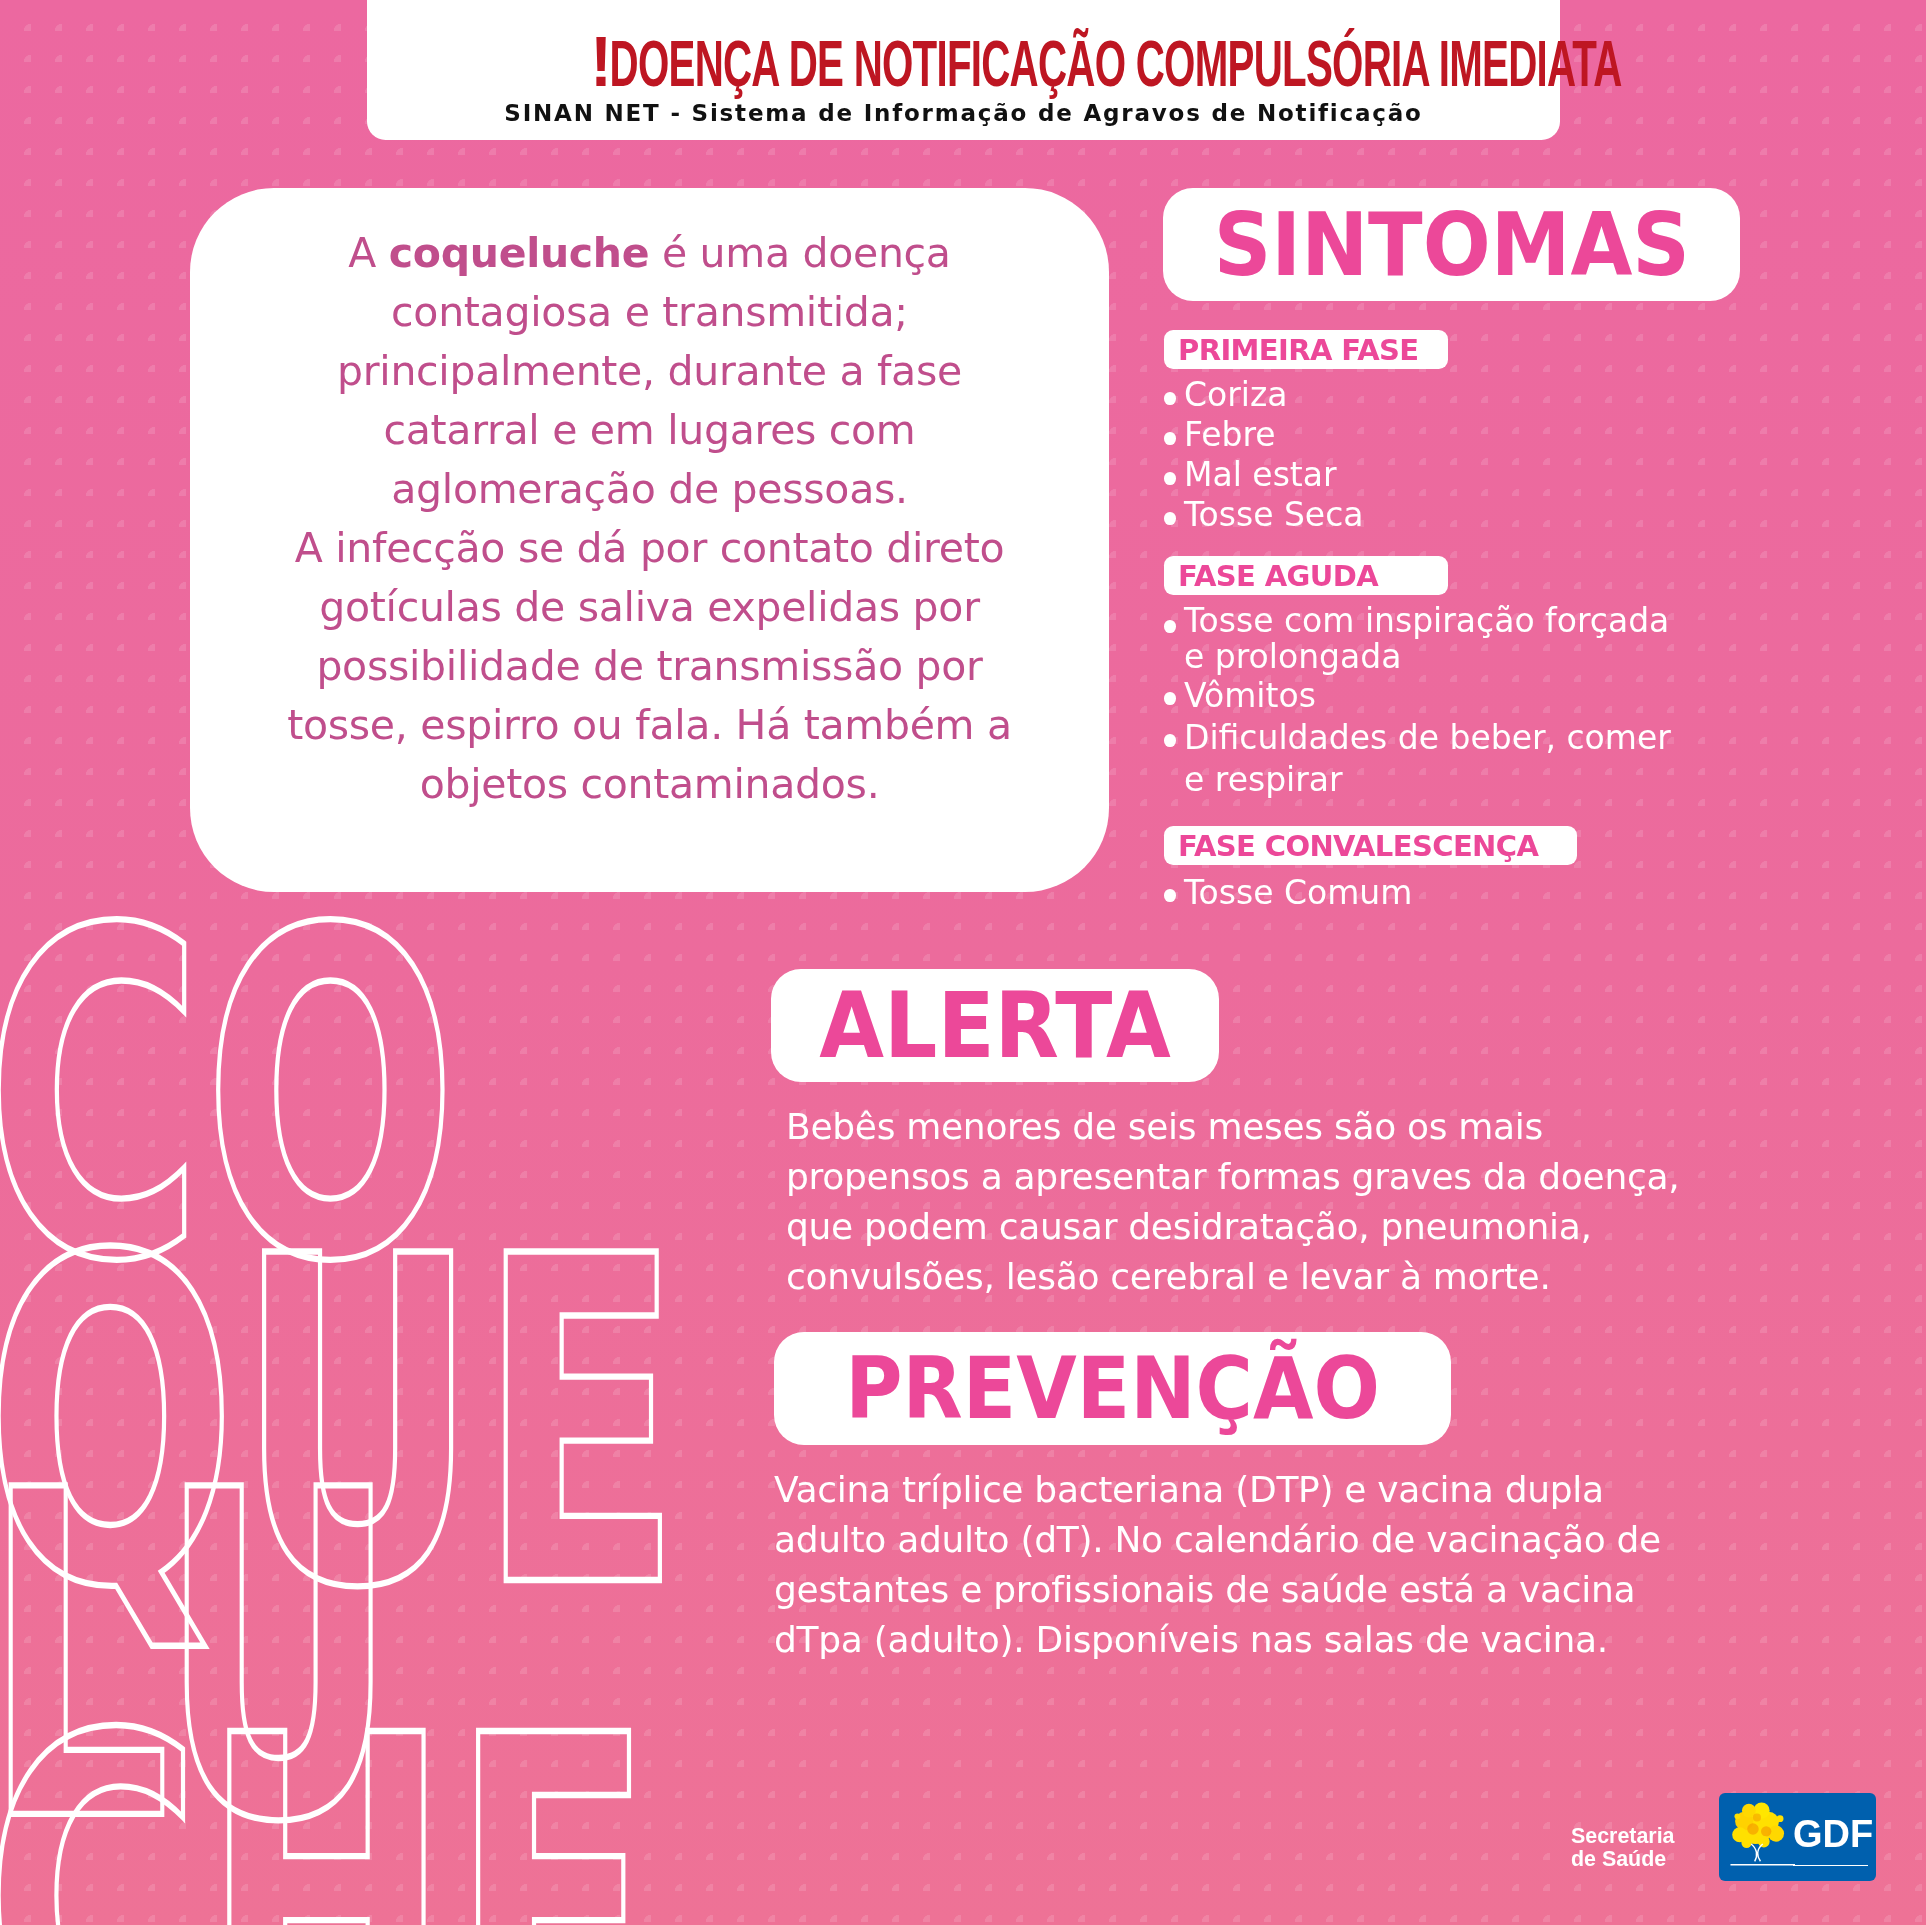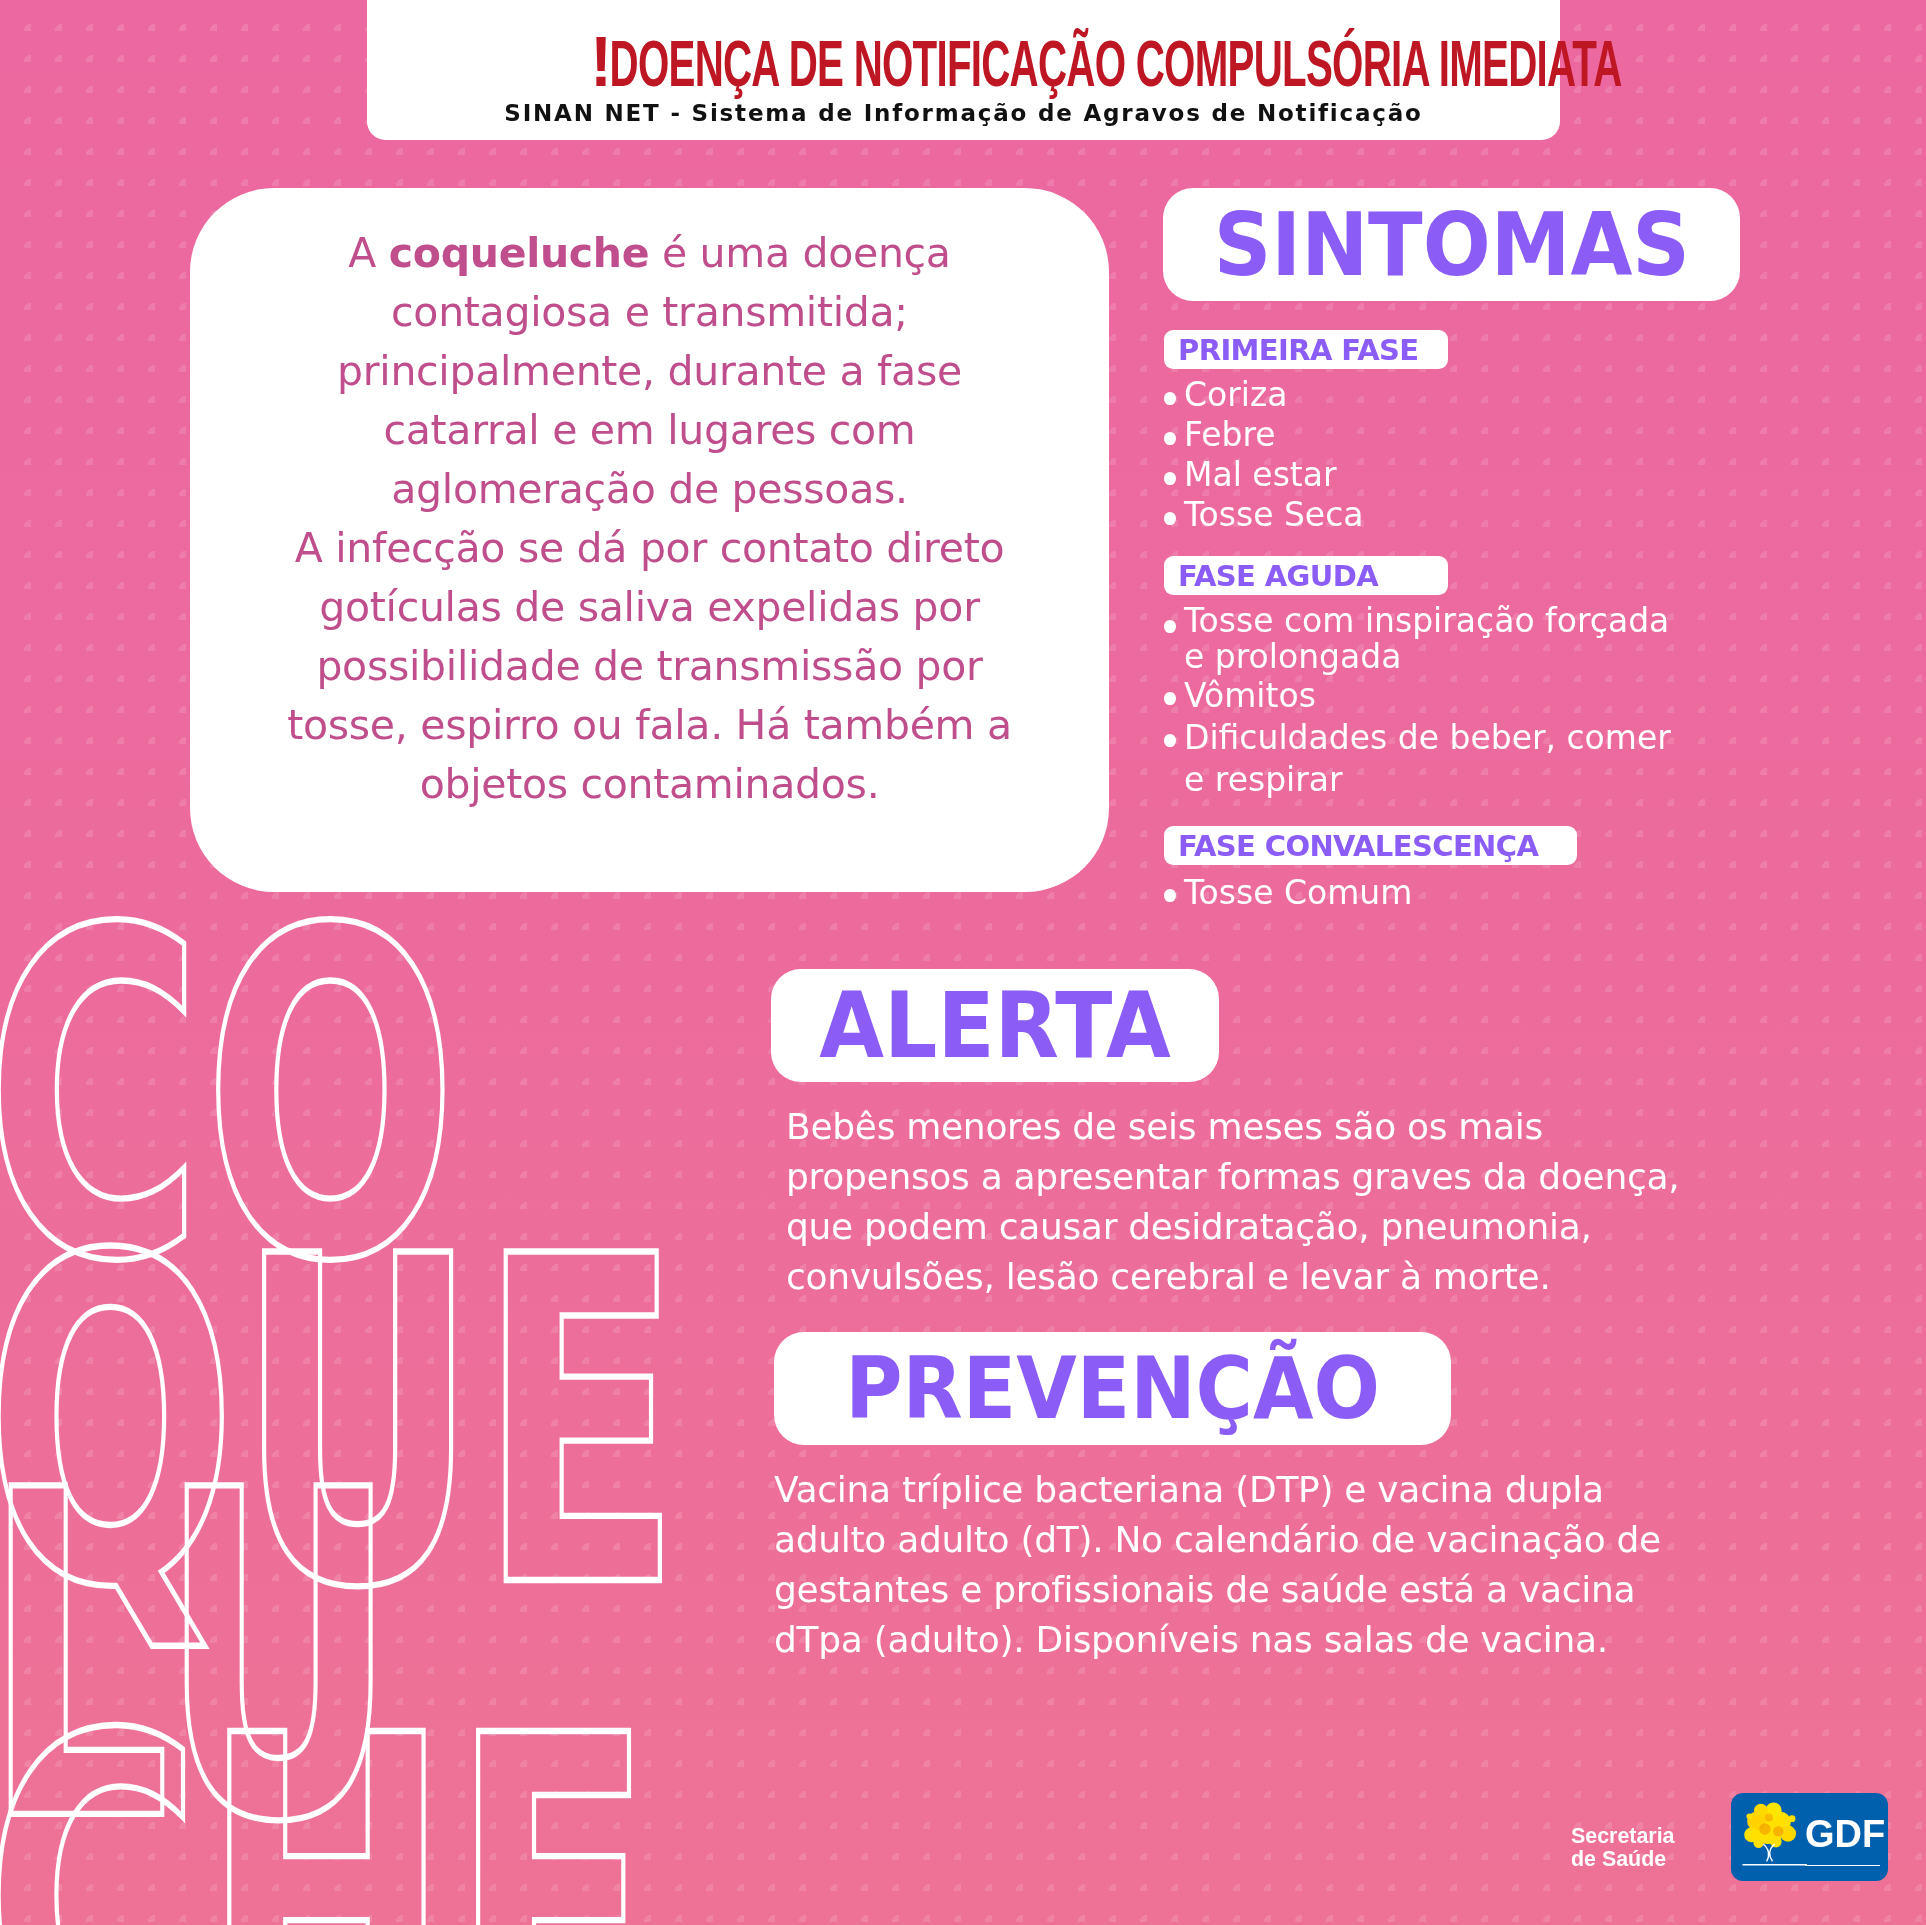--- a/index.html
+++ b/index.html
@@ -44,21 +44,21 @@
   .info-text {
     position: absolute; left: 23px; right: 23px; top: 36px;
     text-align: center; color: #C04E8C;
     font-family: "DejaVu Sans", sans-serif; font-size: 41px; line-height: 59px;
     letter-spacing: -0.3px;
   }
   .info-text b { font-weight: 700; }
 
   
   .pill {
-    background: #fff; color: #8b5cf6; font-weight: 900;
+    background: #fff; color: #ec4899; font-weight: 900;
     font-family: "DejaVu Sans", sans-serif; white-space: nowrap;
     display: flex; align-items: center; justify-content: center;
   }
   .pill-big span { display: inline-block; transform: scaleX(0.92); }
   .sintomas-pill { left: 1163px; top: 188px; width: 577px; height: 113px; border-radius: 30px; font-size: 87px; }
   .alerta-pill   { left: 771px; top: 969px; width: 448px; height: 180px; }
   .alerta-pill   { top: 969px; height: 113px; border-radius: 30px; font-size: 91px; }
   .prev-pill     { left: 774px; top: 1332px; width: 677px; height: 113px; border-radius: 30px; font-size: 85px; }
 
   .phase-pill {
@@ -94,21 +94,21 @@
   .outline-word { left: 0; top: 0; width: 751px; height: 1926px; pointer-events: none; }
 
   
   .sec-saude {
     left: 1571px; top: 1825px; width: 127px; text-align: left;
     color: #fff; font-family: "Liberation Sans", sans-serif; font-weight: 700;
     font-size: 21.4px; line-height: 23px;
   }
   .gdf-logo {
     left: 1719px; top: 1793px; width: 157px; height: 88px;
-    background: #0060AE; border-radius: 12px; margin-left: 12px;
+    background: #0060AE; border-radius: 6px;
   }
   .gdf-text {
     position: absolute; left: 74px; top: 22px;
     color: #fff; font-family: "Liberation Sans", sans-serif; font-weight: 700;
     font-size: 38px; line-height: 1;
   }
 </style>
 </head>
 <body>
 

